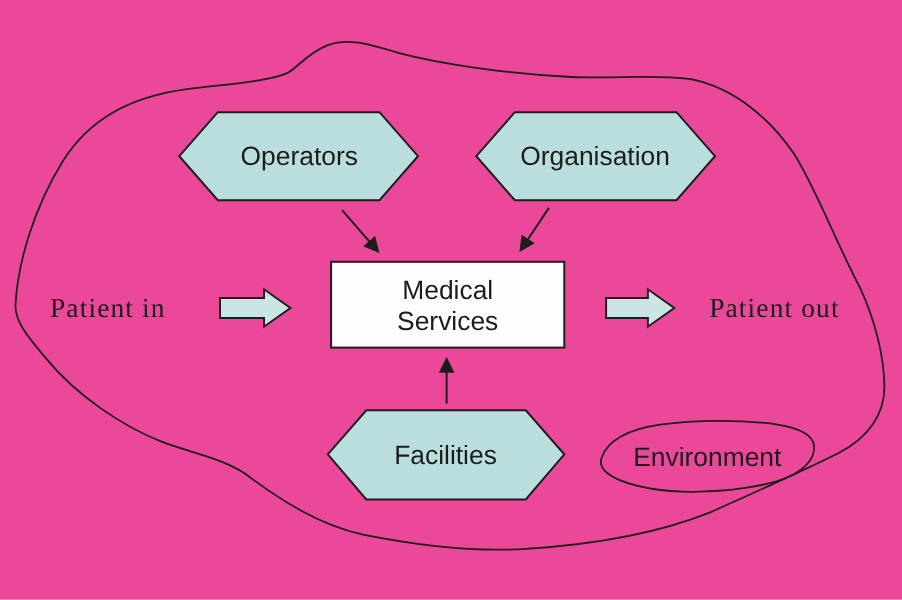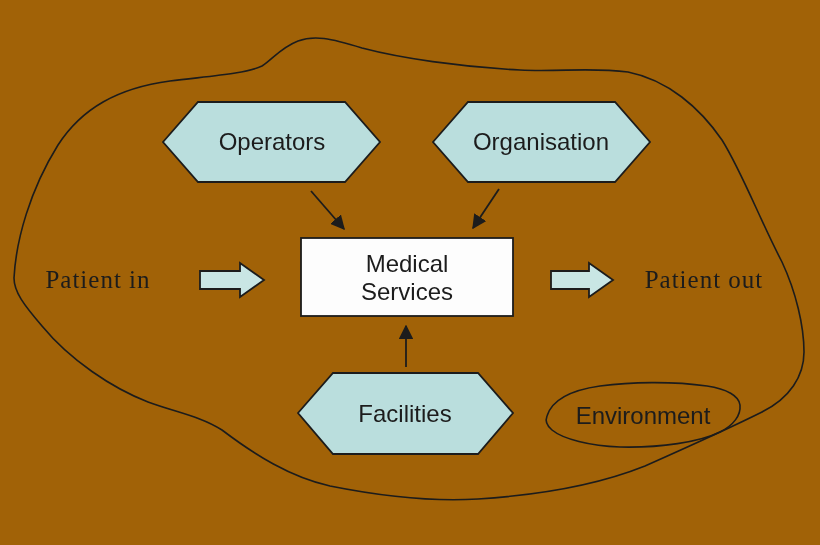--- a/index.html
+++ b/index.html
@@ -1,21 +1,21 @@
 <!DOCTYPE html>
 <html><head>
 <meta charset="utf-8">
 <style>
   html, body { margin: 0; padding: 0; }
   body { background: #f7f7f7; }
   .stage {
     position: relative;
     width: 820px;
     height: 545px;
-    background: #a16207;
+    background: #ec4899;
     overflow: hidden;
   }
   svg { display: block; }
   .boundary {
     fill: none;
     stroke: #1c1c1c;
     stroke-width: 1.6;
   }
   .hex {
     fill: #badedd;

